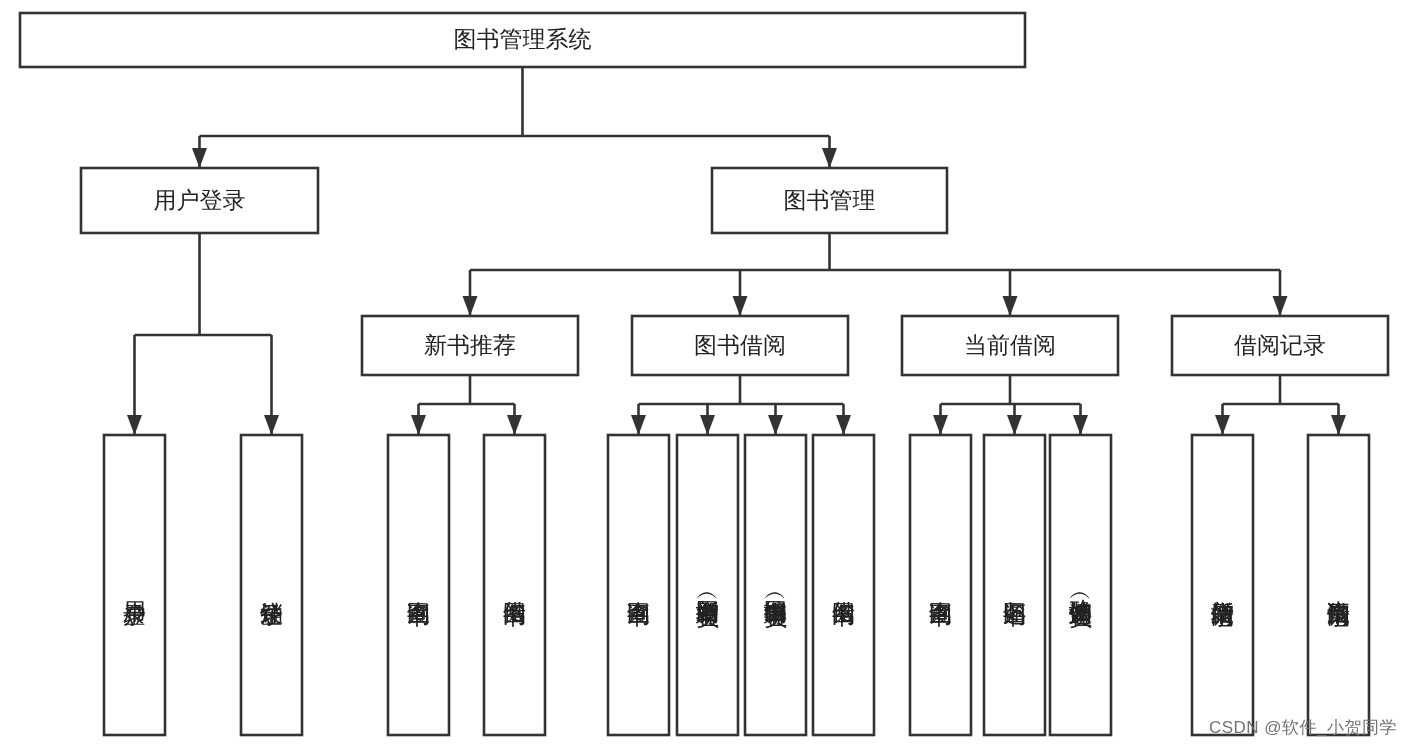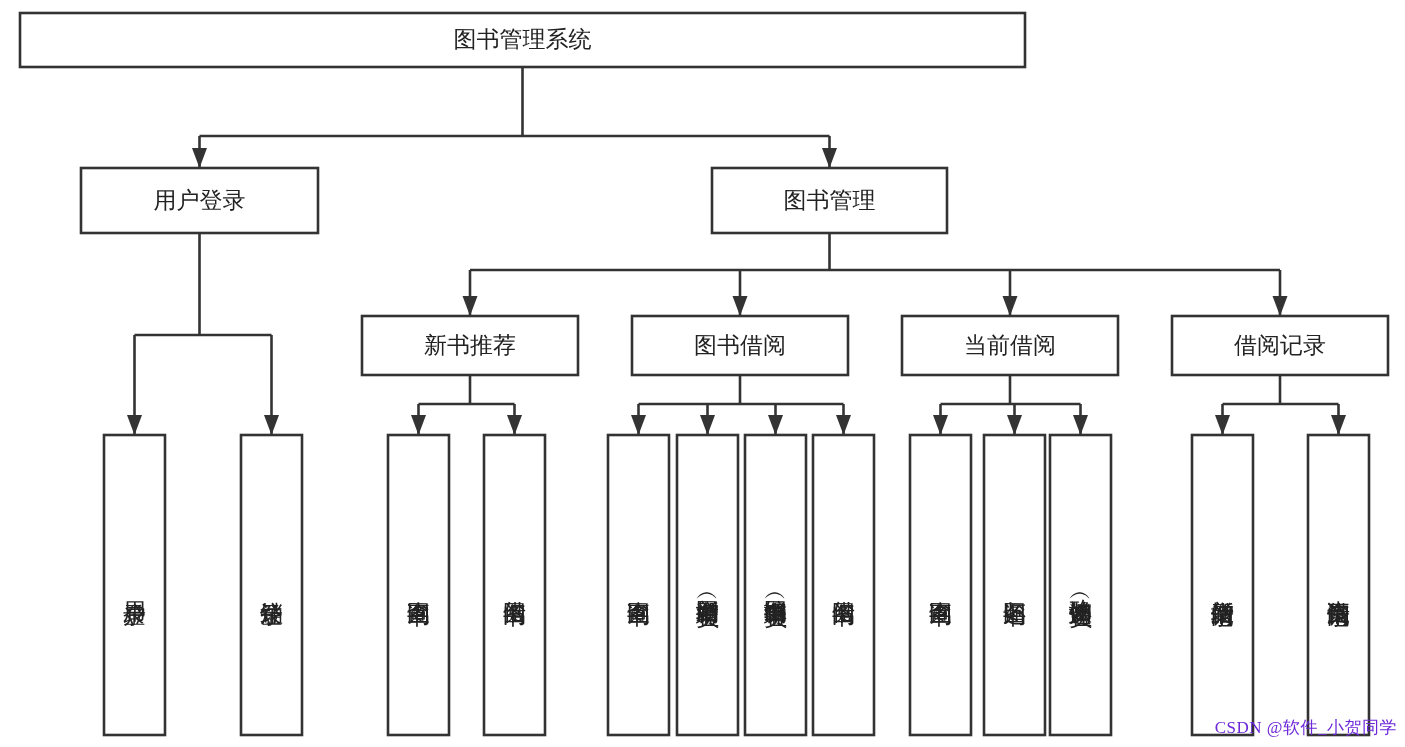--- a/index.html
+++ b/index.html
@@ -57,23 +57,23 @@
     writing-mode: vertical-rl;
     text-orientation: upright;
     white-space: nowrap;
     letter-spacing: 1px;
     pointer-events: none;
   }
   .watermark {
     position: absolute;
     right: 8px;
     bottom: 8px;
-    font-family: Liberation Serif, serif;
+    font-family: Liberation Sans, sans-serif;
     font-size: 17px;
-    color: #6d28d9;
+    color: #737373;
     letter-spacing: 0.5px;
     white-space: nowrap;
   }
 </style>
 </head>
 <body>
 
 <div id="canvas">
 
   <svg id="diagram" viewBox="0 0 1405 747">

